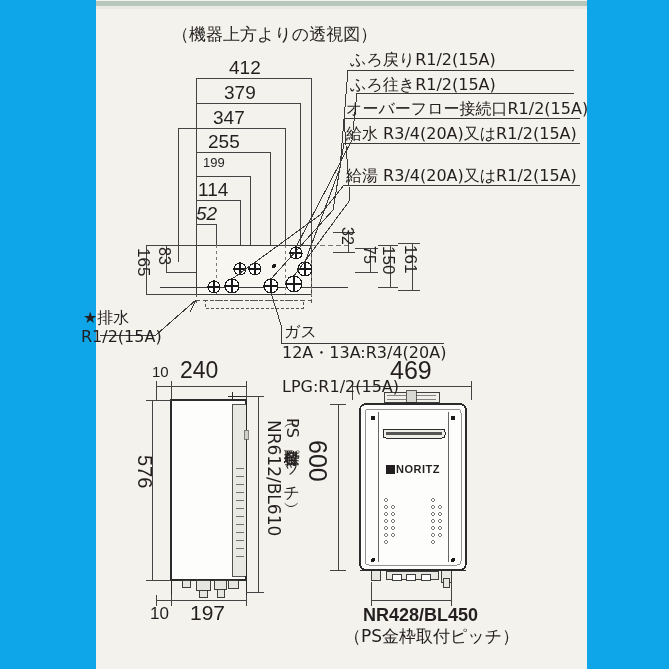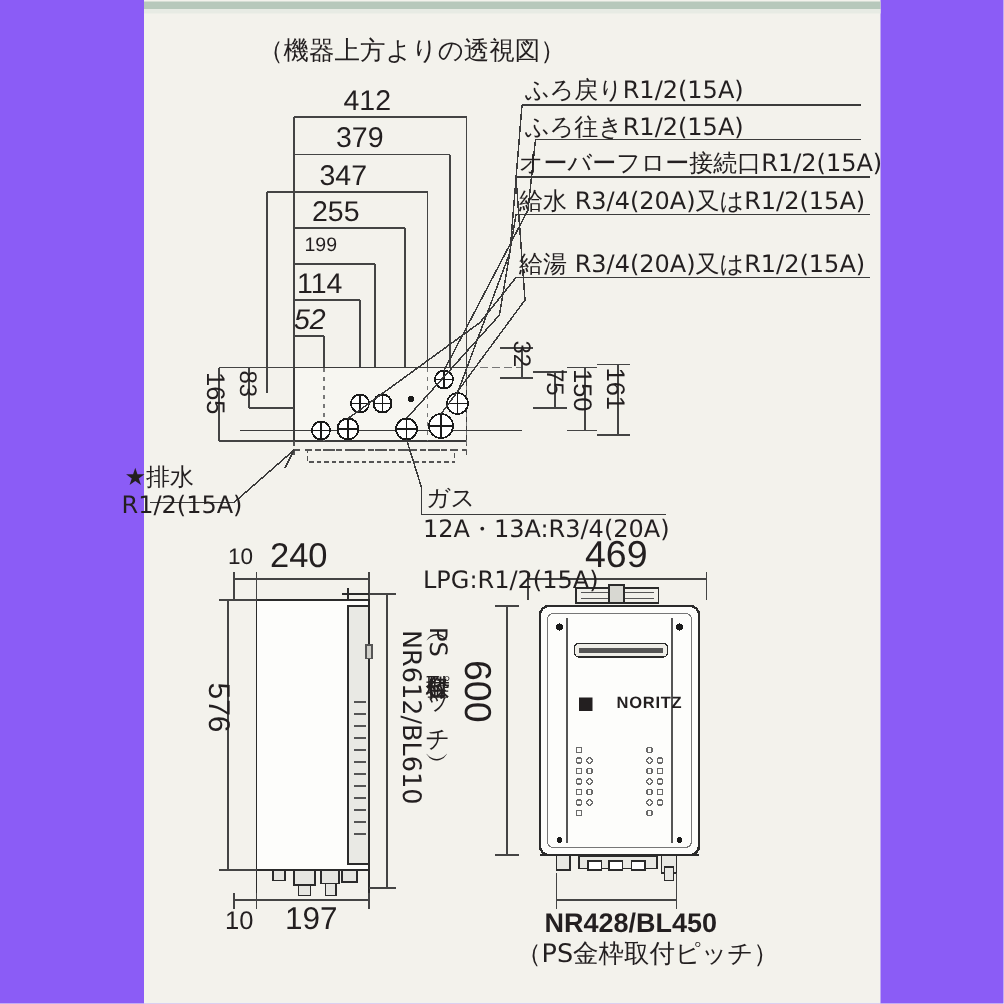--- a/index.html
+++ b/index.html
@@ -3,21 +3,21 @@
 <meta charset="utf-8">
 <title>NORITZ water heater dimension drawing</title>
 <style>
   html,body{margin:0;padding:0;}
   body{
     width:669px;height:669px;
     background:#ffffff;
     font-family:"Liberation Sans","DejaVu Sans",sans-serif;
     overflow:hidden;
   }
-  #sheet{position:relative;width:669px;height:669px;background:#8b5cf6;}
+  #sheet{position:relative;width:669px;height:669px;background:#0ea5e9;}
   
   #panel{
     position:absolute;left:96px;top:0;width:491px;height:669px;
     background:#f3f2ec;
   }
   #topband{
     position:absolute;left:96px;top:1px;width:491px;height:5px;
     background:#b7c8bb;
   }
   #topband2{
@@ -346,17 +346,17 @@
   <div class="txt vert jp" style="left:264px;top:420px;font-size:17px;">NR612/BL610</div>
   <div class="txt vert jp" style="left:283px;top:418px;font-size:16px;">（PS金枠取付ピッチ）</div>
   <div class="txt" style="left:150px;top:605px;font-size:17px;">10</div>
   <div class="txt" style="left:190px;top:602px;font-size:21px;">197</div>
 
   <div class="txt" style="left:390px;top:357px;font-size:25px;">469</div>
   <div class="txt vert" style="left:305px;top:440px;font-size:25px;">600</div>
   <div class="txt" style="left:363px;top:606px;font-size:18px;font-weight:bold;">NR428/BL450</div>
   <div class="txt jp" style="left:344px;top:628px;font-size:17px;">（PS金枠取付ピッチ）</div>
 
-  <div style="position:absolute;left:386px;top:464px;display:flex;align-items:center;gap:16px;">
+  <div style="position:absolute;left:386px;top:464px;display:flex;align-items:center;gap:1px;">
     <span style="display:inline-block;width:9px;height:9px;background:#231f20;"></span>
     <span class="txt" style="position:static;font-size:11px;font-weight:bold;letter-spacing:0.5px;color:#231f20;">NORITZ</span>
   </div>
 </div>
 
 </body></html>

